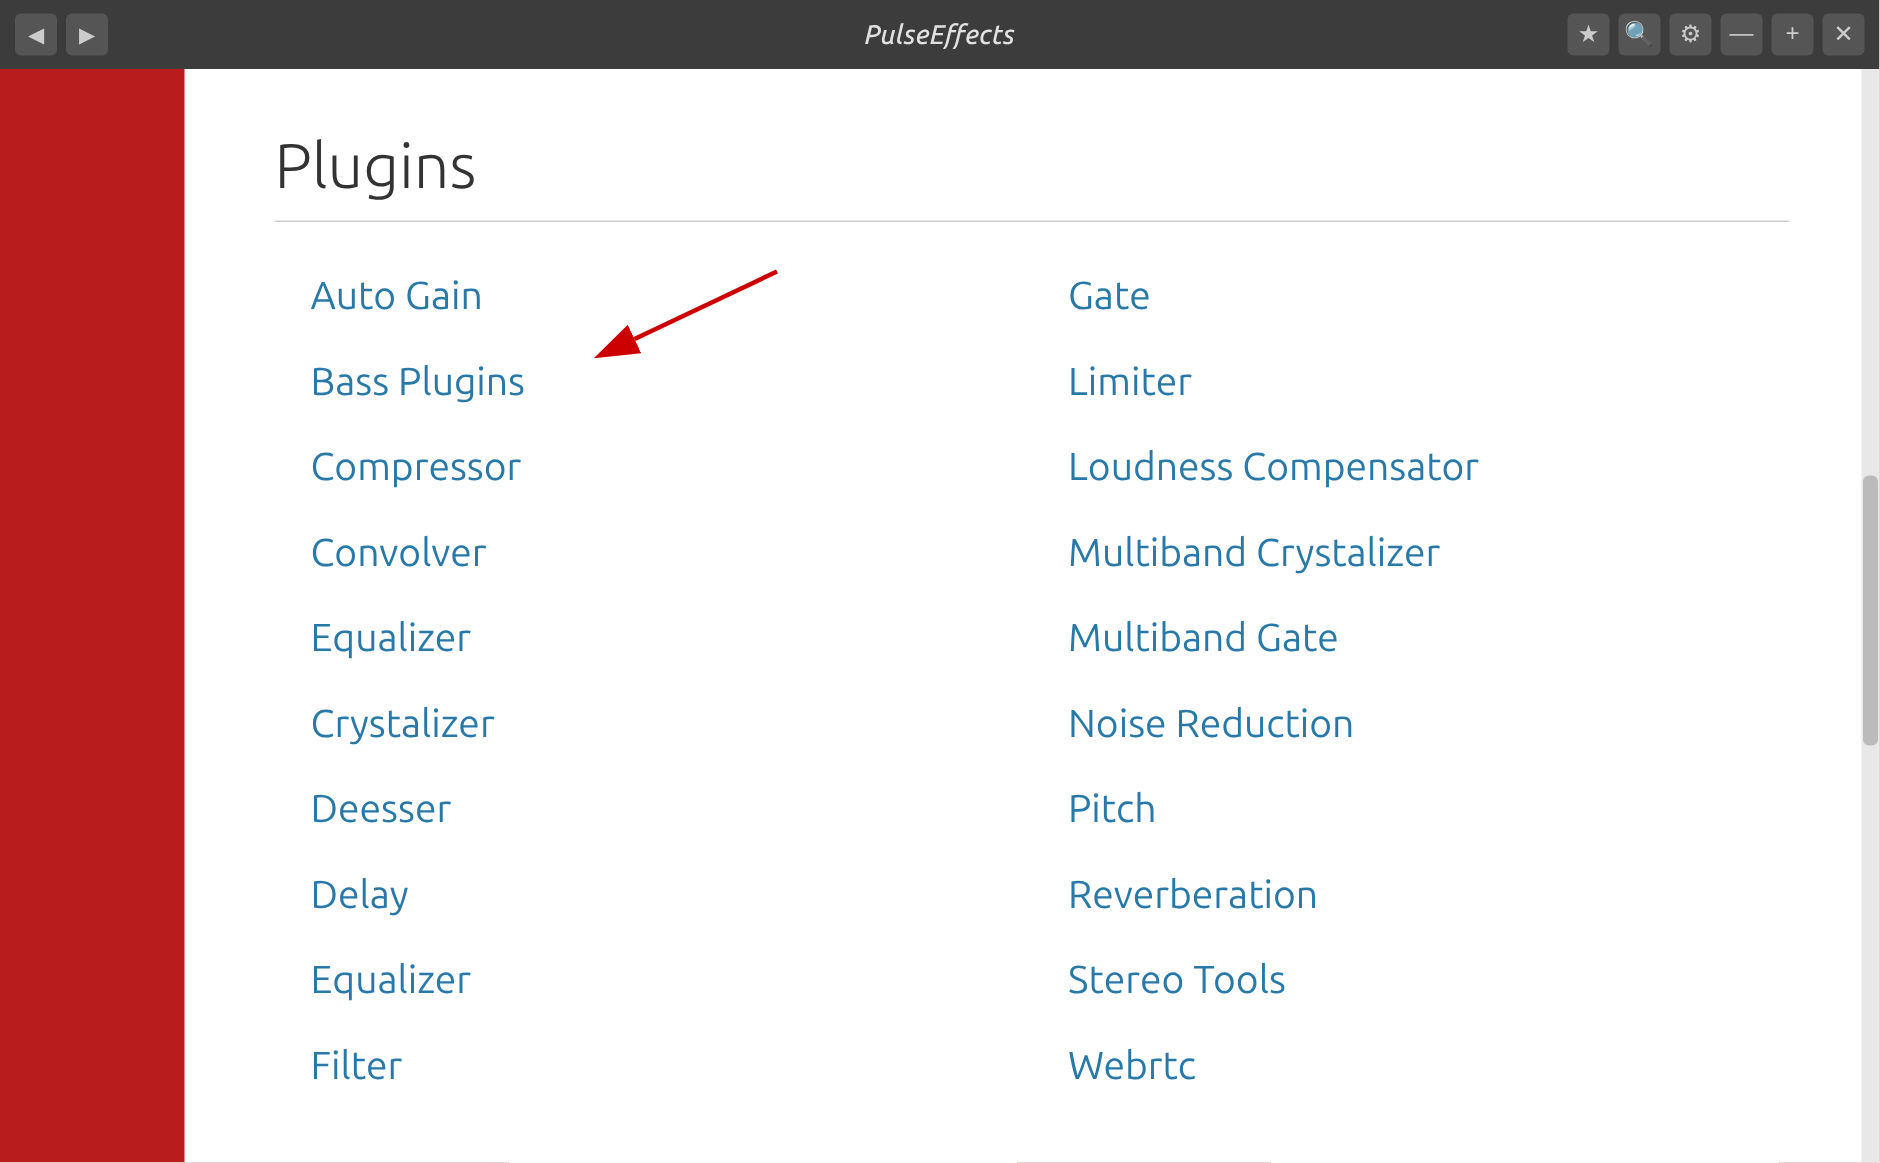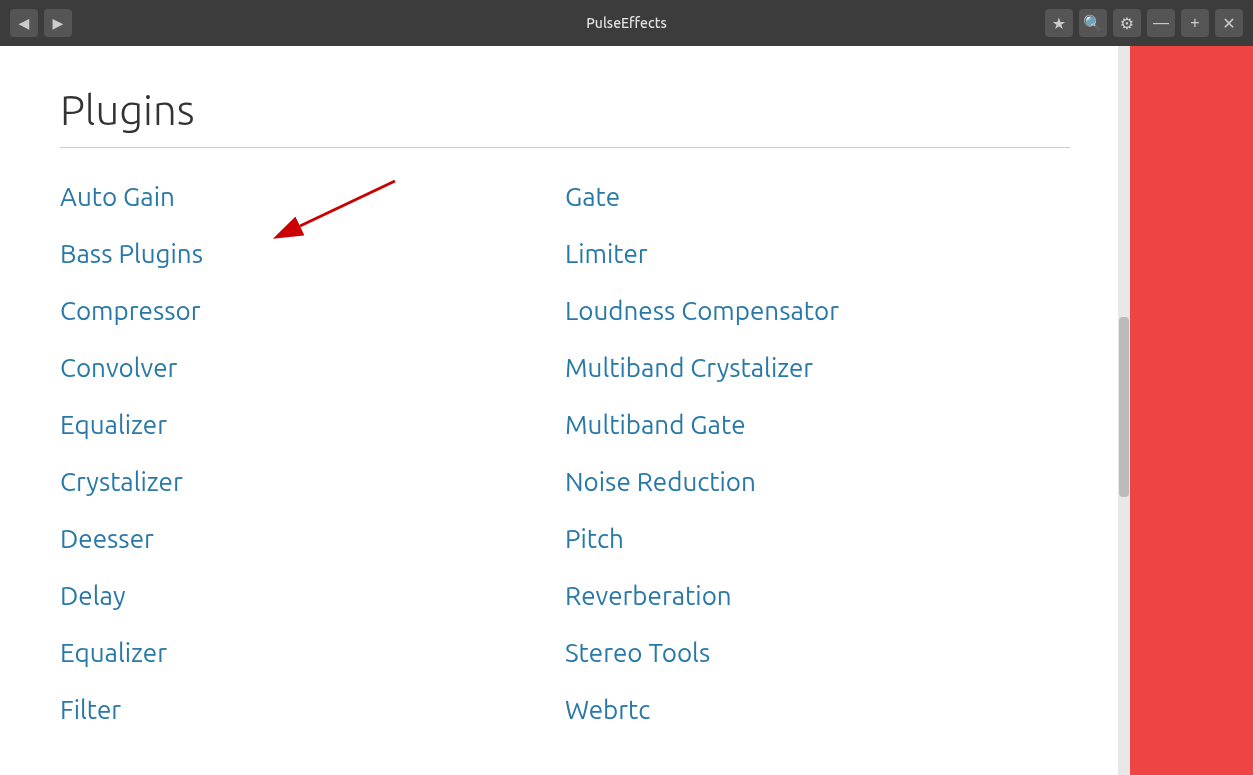--- a/index.html
+++ b/index.html
@@ -40,26 +40,27 @@
       border-radius: 4px;
       color: #ccc;
       cursor: pointer;
       display: flex;
       align-items: center;
       justify-content: center;
       font-size: 14px;
     }
 
     .titlebar-center {
-      font-size: 14px;
+      font-size: 18px;
       font-weight: 500;
       color: #e0e0e0;
       position: absolute;
       left: 50%;
       transform: translateX(-50%);
+      font-style: italic;
     }
 
     .titlebar-right {
       display: flex;
       gap: 6px;
       align-items: center;
     }
 
     .titlebar-right .titlebar-btn {
       font-size: 16px;
@@ -83,20 +84,21 @@
       grid-template-columns: 1fr 1fr;
       gap: 0;
     }
 
     .plugin-item {
       font-size: 26px;
       color: #2979a8;
       padding: 14px 0;
       cursor: pointer;
       display: block;
+      margin-left: 24px;
     }
 
     
     .scrollbar {
       position: absolute;
       right: 0;
       top: 0;
       width: 12px;
       height: 100%;
       background: #e8e8e8;
@@ -107,24 +109,24 @@
       height: 180px;
       background: #bbb;
       margin: 1px auto;
       border-radius: 4px;
       position: absolute;
       top: 270px;
       left: 1px;
     }
 
     .outer-wrapper {
-      background: #ef4444;
+      background: #b91c1c;
       height: 729px;
       display: flex;
-      justify-content: flex-start;
+      justify-content: flex-end;
       align-items: flex-start;
       position: relative;
     }
 
     .content-wrapper {
       width: 1130px;
       background: white;
       position: relative;
       height: 729px;
       overflow: hidden;

